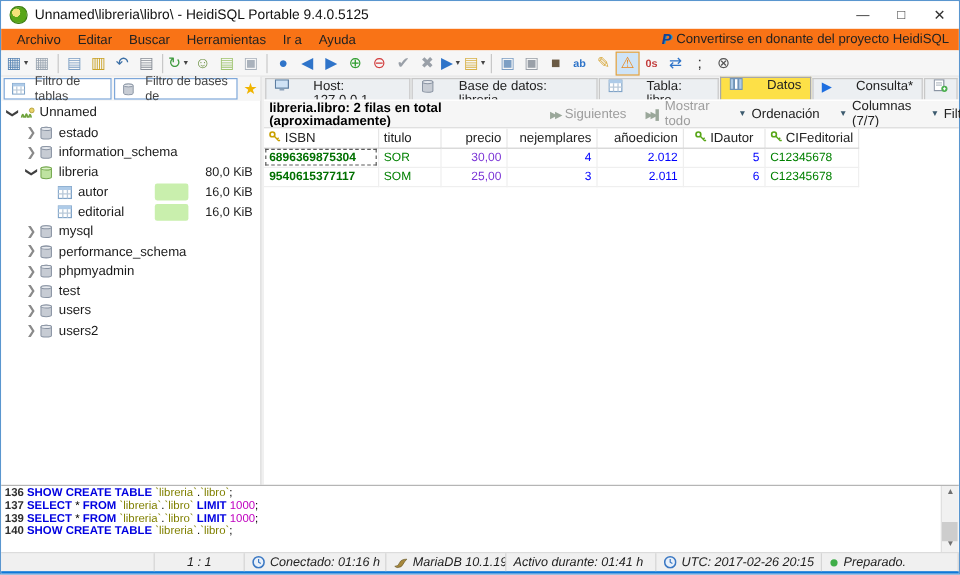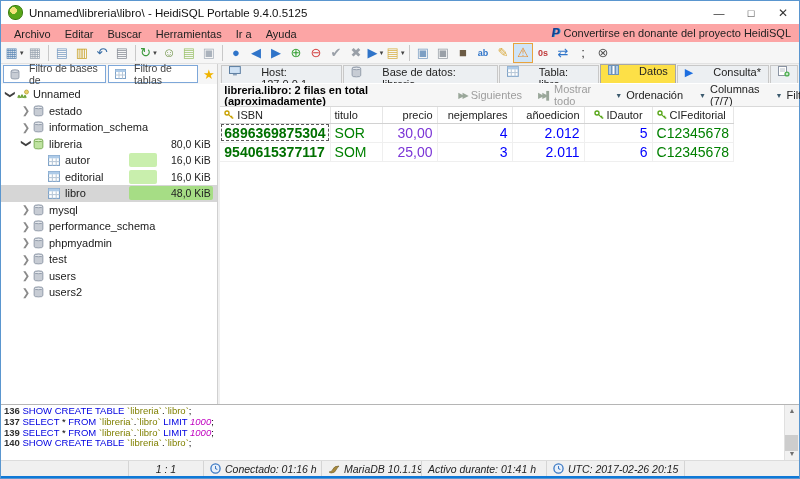--- a/index.html
+++ b/index.html
@@ -8,21 +8,21 @@
 
   
   #titlebar { height:23px; display:flex; align-items:center; background:#fff; flex:0 0 auto; }
   #app-icon { width:15px; height:15px; margin:0 6px 0 7px; border-radius:7px; background:radial-gradient(circle at 35% 35%, #f3e27a 0 28%, #58a618 30% 100%); border:1px solid #3c7d10; }
   #title-text { font-size:11.5px; color:#111; }
   #win-controls { margin-left:auto; display:flex; height:100%; }
   .winbtn { width:32px; height:100%; display:flex; align-items:center; justify-content:center; font-size:11px; color:#333; }
   .winbtn.close { font-size:12px; }
 
   
-  #menubar { height:18px; display:flex; align-items:center; background:#fca5a5; padding-left:6px; flex:0 0 auto; }
+  #menubar { height:18px; display:flex; align-items:center; background:#f97316; padding-left:6px; flex:0 0 auto; }
   .menu-item { font-size:11px; color:#222; padding:1px 7px; }
   #donate { margin-left:auto; display:flex; align-items:center; gap:4px; padding-right:8px; font-size:11px; color:#222; }
   #paypal-icon { font-style:italic; font-weight:bold; font-size:12px; color:#1a3f8f; text-shadow:1px 0 0 #179bd7; }
 
   
   #toolbar { height:22px; display:flex; align-items:center; background:#f6f6f6; border-bottom:1px solid #e2e2e2; padding-left:4px; flex:0 0 auto; }
   .tbtn { width:20px; height:20px; display:flex; align-items:center; justify-content:center; font-size:13px; border:1px solid transparent; position:relative; }
   .tbtn.active { background:#cfe4f7; border:1px solid #e8a33d; }
   .tbtn .dd { font-size:6px; color:#444; margin-left:1px; }
   .tbtn.small-text { font-size:9px; font-weight:bold; }
@@ -63,31 +63,31 @@
   .dbtn { display:flex; align-items:center; gap:4px; padding:0 8px; color:#222; }
   .dbtn.disabled { color:#9d9d9d; }
   .dbtn .micon { font-size:8px; letter-spacing:-2px; color:#9aa79a; }
   .dbtn .darr { font-size:7px; color:#3c5a6e; }
   .dsep { width:1px; height:16px; background:#c8c8c8; margin:0 4px; }
 
   
   #grid-area { flex:1 1 auto; background:#fff; border-top:1px solid #d9d9d9; overflow:hidden; }
   table#grid { border-collapse:collapse; table-layout:fixed;padding-left:32px; }
   #grid th { font-weight:normal; font-size:11px; color:#222; padding:1px 4px; border-right:1px solid #e6e6e6; border-bottom:1px solid #d2d2d2; height:16px; background:#fff; white-space:nowrap; }
-  #grid td { font-size:14px; padding:1px 4px; border-right:1px solid #efefef; border-bottom:1px solid #efefef; height:16px; white-space:nowrap; }
+  #grid td { font-size:10px; padding:1px 4px; border-right:1px solid #efefef; border-bottom:1px solid #efefef; height:16px; white-space:nowrap; }
   #grid td.focus { outline:1px dashed #5a5a5a; outline-offset:-2px; }
   .keyicon { display:inline-block; vertical-align:-1px; margin-right:3px; }
 
   
   #sql-log { height:56px; flex:0 0 auto; background:#fff; border-top:1px solid #b5b5b5; position:relative; font-family:"DejaVu Sans Mono","Liberation Mono",monospace; font-size:9.5px; line-height:10.8px; padding:1px 18px 0 3px; overflow:hidden; }
   .sqlline { white-space:nowrap; }
   .lnum { font-weight:bold; color:#303030; }
-  .kw { color:#0000e0; font-weight:normal; }
+  .kw { color:#0000e0; font-weight:bold; }
   .ident { color:#808000; }
-  .num { color:#c000c0;font-style:italic; }
+  .num { color:#c000c0; }
   #sql-scrollbar { position:absolute; right:0; top:0; width:15px; height:100%; background:#f1f1f1; border-left:1px solid #e0e0e0; display:flex; flex-direction:column; align-items:center; }
   .sb-arrow { height:12px; font-size:7px; color:#707070; display:flex; align-items:center; }
   #sb-thumb { position:absolute; right:1px; top:30px; width:13px; height:16px; background:#cdcdcd; }
 
   
   #statusbar { height:18px; flex:0 0 auto; background:#f0f0f0; border-top:1px solid #dcdcdc; border-bottom:2px solid #0f78d7; display:flex; align-items:center; font-size:10.5px; color:#222; }
   .sseg { height:100%; display:flex; align-items:center; padding:0 6px; border-right:1px solid #d5d5d5; gap:4px; white-space:nowrap; overflow:hidden;font-style:italic; }
   .status-icon { flex:0 0 auto; display:flex; }
 </style>
 </head>
@@ -146,41 +146,41 @@
       <span class="tbtn small-text" style="color:#c23b3b">0s</span>
       <span class="tbtn" style="color:#2f74c9">⇄</span>
       <span class="tbtn" style="color:#333333">;</span>
       <span class="tbtn" style="color:#555555">⊗</span>
     </div>
 
   <div id="content">
 
     <div id="sidebar">
       <div id="sidebar-filters">
-        <div class="filter-box" id="db-filter">
-          <span class="ticon">
-              <svg width="10" height="11" viewBox="0 0 10 11">
-                <path d="M1 2.2 Q1 1 5 1 T9 2.2 V8.8 Q9 10 5 10 T1 8.8 Z" fill="#c7ccd4" stroke="#8a94a3" stroke-width="0.8"></path>
-                <ellipse cx="5" cy="2.2" rx="4" ry="1.2" fill="#e6e9ee" stroke="#8a94a3" stroke-width="0.8"></ellipse>
-              </svg>
-            </span>
-          <span>Filtro de bases de</span>
-        </div>
         <div class="filter-box" id="table-filter">
           <span class="ticon">
               <svg width="11" height="10" viewBox="0 0 11 10">
                 <rect x="0.5" y="0.5" width="10" height="9" fill="#fff" stroke="#7fa3c8"></rect>
                 <rect x="0.5" y="0.5" width="10" height="2.5" fill="#aecbe8"></rect>
                 <line x1="4" y1="3" x2="4" y2="9.5" stroke="#b8c8d8"></line>
                 <line x1="7.5" y1="3" x2="7.5" y2="9.5" stroke="#b8c8d8"></line>
                 <line x1="0.5" y1="6" x2="10.5" y2="6" stroke="#b8c8d8"></line>
               </svg>
             </span>
           <span>Filtro de tablas</span>
         </div>
+        <div class="filter-box" id="db-filter">
+          <span class="ticon">
+              <svg width="10" height="11" viewBox="0 0 10 11">
+                <path d="M1 2.2 Q1 1 5 1 T9 2.2 V8.8 Q9 10 5 10 T1 8.8 Z" fill="#c7ccd4" stroke="#8a94a3" stroke-width="0.8"></path>
+                <ellipse cx="5" cy="2.2" rx="4" ry="1.2" fill="#e6e9ee" stroke="#8a94a3" stroke-width="0.8"></ellipse>
+              </svg>
+            </span>
+          <span>Filtro de bases de</span>
+        </div>
         <span id="fav-star">★</span>
       </div>
       <div id="tree">
           <div class="trow" style="padding-left:4px">
             <span class="arrow exp">❯</span>
             <span class="ticon">
               <svg width="13" height="11" viewBox="0 0 13 11">
                 <path d="M2 9 Q3 4 4 9 M5 9 Q6 3 7 9 M8 9 Q9 4 10 9" stroke="#6fa33c" stroke-width="1.4" fill="none"></path>
                 <circle cx="10.5" cy="3" r="2" fill="#e8d26a" stroke="#b09a30" stroke-width="0.7"></circle>
               </svg>
@@ -238,34 +238,20 @@
               <svg width="12" height="11" viewBox="0 0 11 10">
                 <rect x="0.5" y="0.5" width="10" height="9" fill="#fff" stroke="#7fa3c8"></rect>
                 <rect x="0.5" y="0.5" width="10" height="2.5" fill="#aecbe8"></rect>
                 <line x1="4" y1="3" x2="4" y2="9.5" stroke="#b8c8d8"></line>
                 <line x1="7.5" y1="3" x2="7.5" y2="9.5" stroke="#b8c8d8"></line>
                 <line x1="0.5" y1="6" x2="10.5" y2="6" stroke="#b8c8d8"></line>
               </svg>
             </span>
             <span class="tlabel">editorial</span>
             <span class="sizecell"><span class="sizebar" style="width:28px;background:#c9efad"></span><span class="sizetext">16,0 KiB</span></span>
-          </div>
-          <div class="trow selected" style="padding-left:36px">
-            <span class="arrow"></span>
-            <span class="ticon">
-              <svg width="12" height="11" viewBox="0 0 11 10">
-                <rect x="0.5" y="0.5" width="10" height="9" fill="#fff" stroke="#7fa3c8"></rect>
-                <rect x="0.5" y="0.5" width="10" height="2.5" fill="#aecbe8"></rect>
-                <line x1="4" y1="3" x2="4" y2="9.5" stroke="#b8c8d8"></line>
-                <line x1="7.5" y1="3" x2="7.5" y2="9.5" stroke="#b8c8d8"></line>
-                <line x1="0.5" y1="6" x2="10.5" y2="6" stroke="#b8c8d8"></line>
-              </svg>
-            </span>
-            <span class="tlabel">libro</span>
-            <span class="sizecell"><span class="sizebar" style="width:84px;background:#a6dd85"></span><span class="sizetext">48,0 KiB</span></span>
           </div>
           <div class="trow" style="padding-left:20px">
             <span class="arrow">❯</span>
             <span class="ticon">
               <svg width="11" height="12" viewBox="0 0 10 11">
                 <path d="M1 2.2 Q1 1 5 1 T9 2.2 V8.8 Q9 10 5 10 T1 8.8 Z" fill="#c7ccd4" stroke="#8a94a3" stroke-width="0.8"></path>
                 <ellipse cx="5" cy="2.2" rx="4" ry="1.2" fill="#e6e9ee" stroke="#8a94a3" stroke-width="0.8"></ellipse>
               </svg>
             </span>
             <span class="tlabel">mysql</span>
@@ -493,15 +479,23 @@
       </div>
       <div class="sseg" style="width:138px;flex:0 0 auto;">
         <span class="status-icon">
           <svg width="11" height="11" viewBox="0 0 12 12">
             <circle cx="6" cy="6" r="5" fill="#e8f0fa" stroke="#3b78c3" stroke-width="1.4"></circle>
             <path d="M6 3.2 V6 L8 7.2" stroke="#3b78c3" stroke-width="1.1" fill="none"></path>
           </svg>
         </span>
         <span>UTC: 2017-02-26 20:15</span>
       </div>
+      <div class="sseg" style="flex:1 1 auto;">
+        <span class="status-icon">
+          <svg width="8" height="8" viewBox="0 0 8 8">
+            <circle cx="4" cy="4" r="3" fill="#3fae49"></circle>
+          </svg>
+        </span>
+        <span>Preparado.</span>
+      </div>
     </div>
 
 </div>
 
 </body></html>

